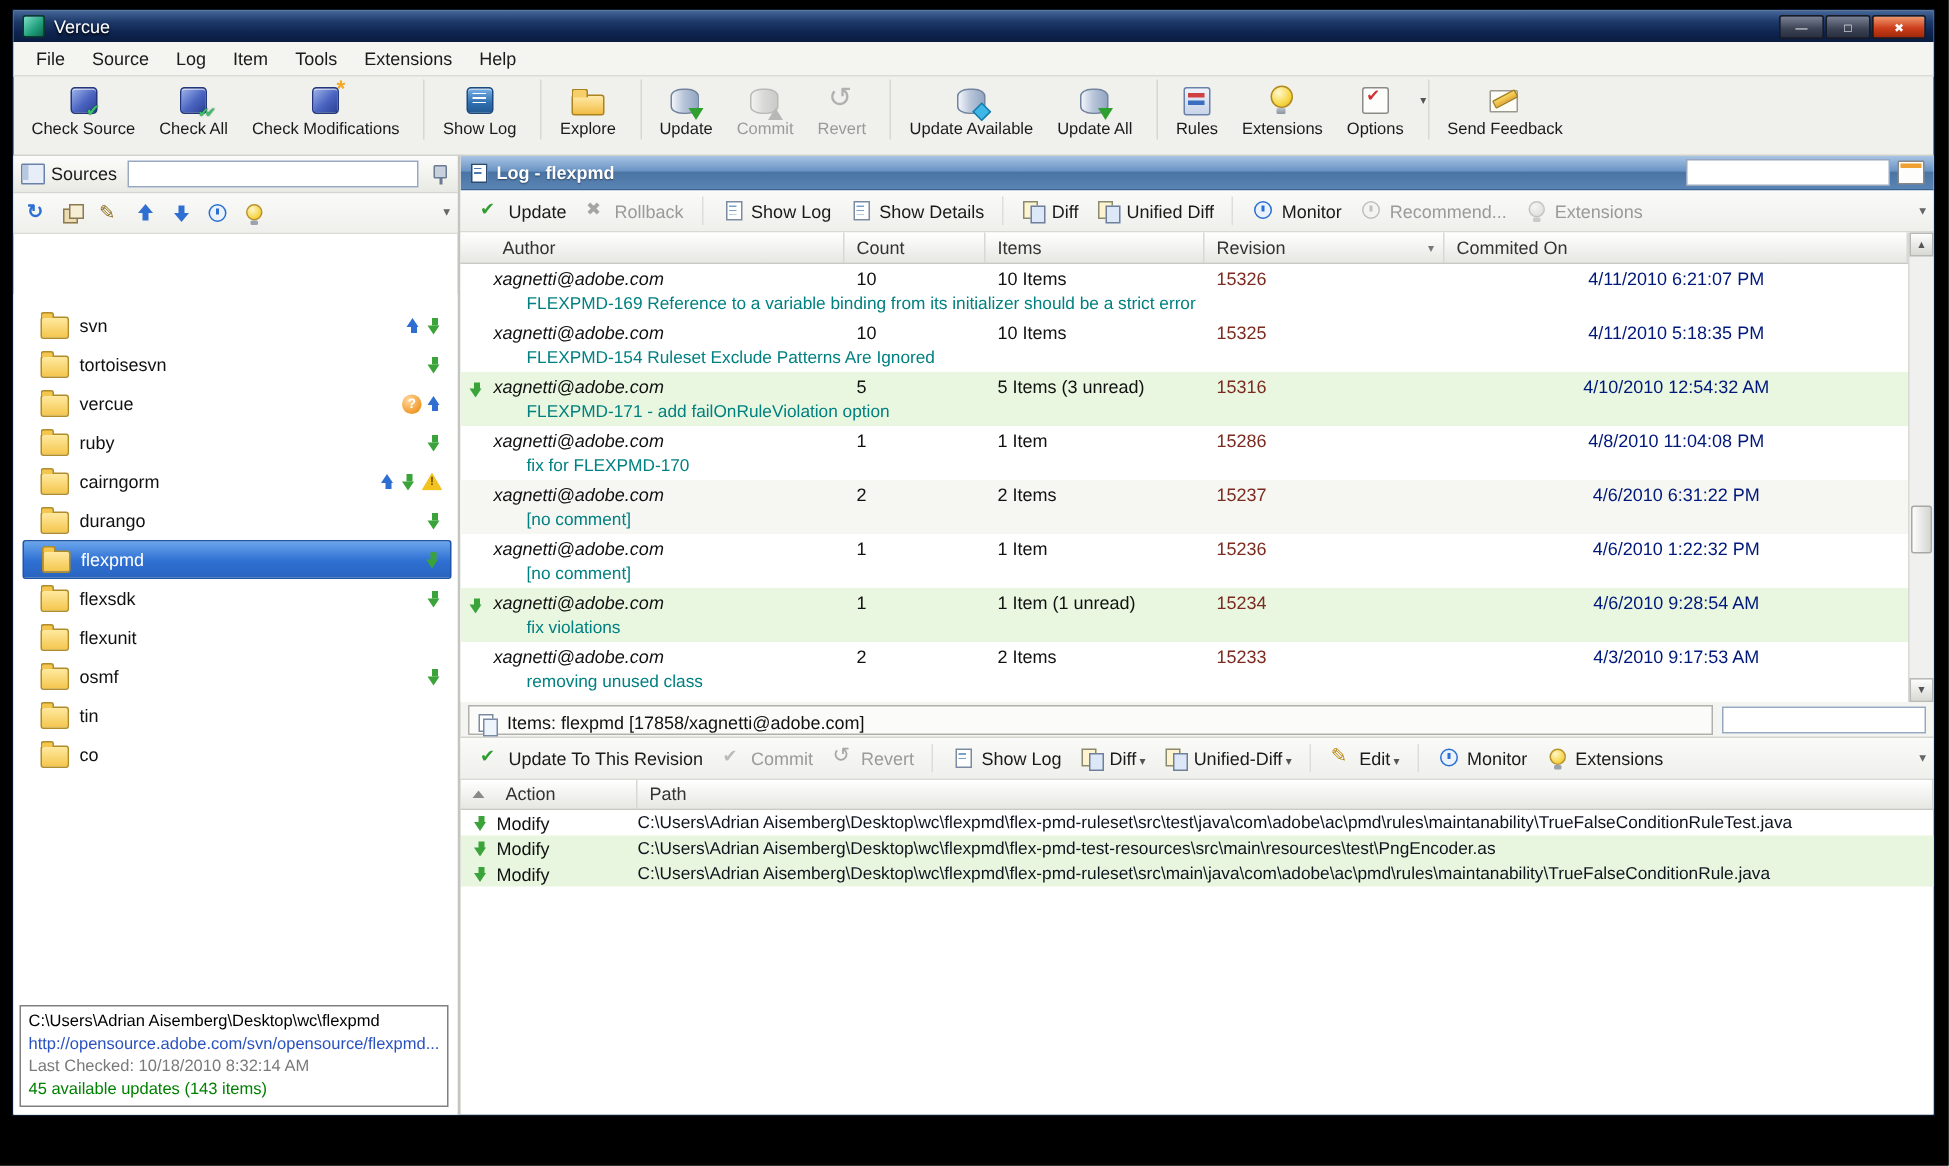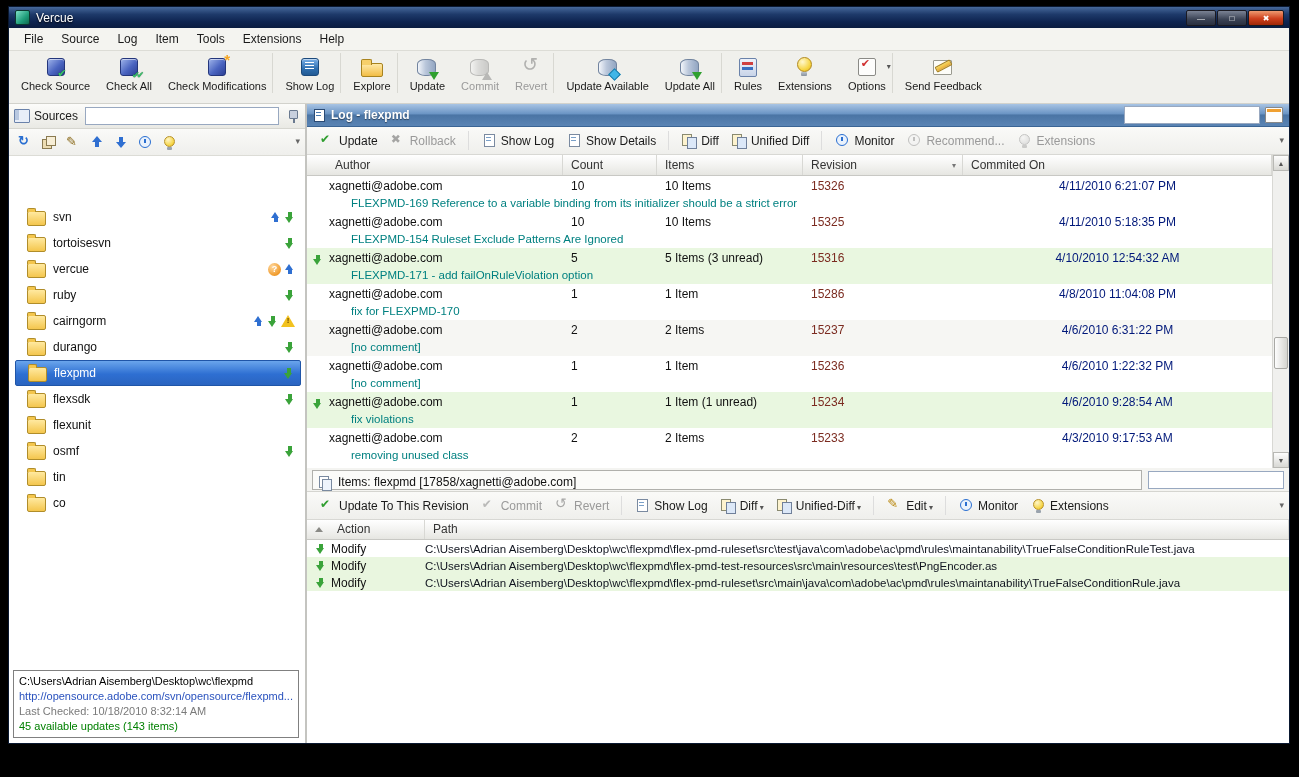--- a/index.html
+++ b/index.html
@@ -21,21 +21,21 @@
 
   
   .menubar{height:22px;flex:0 0 22px;display:flex;align-items:center;background:#f4f4f0;border-bottom:1px solid #dcdcd6;padding:0 6px;}
   .menu-item{padding:3px 9px;color:#1a1a1a;cursor:default;}
 
   
   .toolbar{height:48px;flex:0 0 48px;display:flex;align-items:flex-start;background:linear-gradient(#fcfcfa,#ededе8 85%,#e8e8e2);
            border-bottom:1px solid #d2d2cc;padding:2px 4px;}
   .tb-btn{display:flex;flex-direction:column;align-items:center;gap:1px;padding:2px 8px 1px;position:relative;
           font-size:11px;color:#1a1a1a;white-space:nowrap;}
-  .tb-btn.sep{border-right:1px solid #d8d8d2;margin-right:4px;padding-right:6px;align-items:center;}
+  .tb-btn.sep{border-right:1px solid #d8d8d2;margin-right:4px;padding-right:16px;align-items:center;}
   .tb-btn.dd::after{content:'▾';position:absolute;right:1px;top:9px;font-size:8px;color:#555;}
   .tb-btn.disabled{color:#9a9a9a;}
   .tb-btn.disabled .tbicon{filter:grayscale(1) opacity(.5);}
   .tbicon{width:26px;height:24px;position:relative;display:block;}
 
   .tbicon[data-icon^="cube"]::before{content:'';position:absolute;left:4px;top:3px;width:16px;height:16px;border-radius:3px;
      background:linear-gradient(135deg,#9fb4ea 0%,#4a64c0 55%,#2c4094 100%);border:1px solid #24367c;box-shadow:inset 0 1px 0 rgba(255,255,255,.55);}
   .tbicon[data-icon="cube-check"]::after{content:'✔';position:absolute;right:2px;bottom:-1px;font-size:11px;color:#39c26a;text-shadow:0 0 1px #0a4a22;}
   .tbicon[data-icon="cube-all"]::after{content:'✔✔';position:absolute;right:1px;bottom:-1px;font-size:9px;letter-spacing:-3px;color:#39c26a;text-shadow:0 0 1px #0a4a22;}
   .tbicon[data-icon="cube-mod"]::after{content:'*';position:absolute;right:0;top:-4px;font-size:15px;color:#f5a623;font-weight:bold;}
@@ -174,21 +174,21 @@
   .th{padding-left:8px;border-right:1px solid #d8d8d4;overflow:hidden;white-space:nowrap;}
   .th-author{padding-left:28px;}
   .th-rev{display:flex;align-items:center;justify-content:space-between;padding-right:6px;}
   .sort-chev{font-size:8px;color:#777;font-style:normal;}
   .log-body{width:calc(100% - 17px);height:292px;overflow:hidden;background:#fff;}
   .log-row{height:36px;}
   .log-row.alt{background:#f6f6f3;}
   .log-row.unread{background:#e9f7e0;}
   .log-main{height:19px;align-items:center;color:#111;}
   .cell{white-space:nowrap;overflow:hidden;}
-  .c-author{padding-left:22px;position:relative;}
+  .c-author{padding-left:22px;position:relative;font-style:italic;}
   .row-arrow{position:absolute;left:5px;top:3px;display:none;}
   .log-row.unread .row-arrow{display:inline-block;}
   .c-count,.c-items,.c-rev{padding-left:8px;}
   .c-rev{color:#7b2b20;}
   .c-date{text-align:center;color:#00187a;}
   .log-comment{padding-left:44px;font-size:11.5px;color:#008080;white-space:nowrap;overflow:hidden;line-height:16px;}
 
   
   .vscroll{position:absolute;right:0;top:0;width:17px;height:313px;background:#f0f0ee;border-left:1px solid #d8d8d4;box-sizing:border-box;}
   .vs-btn{position:absolute;left:0;right:0;height:16px;display:flex;align-items:center;justify-content:center;font-size:7px;color:#555;

